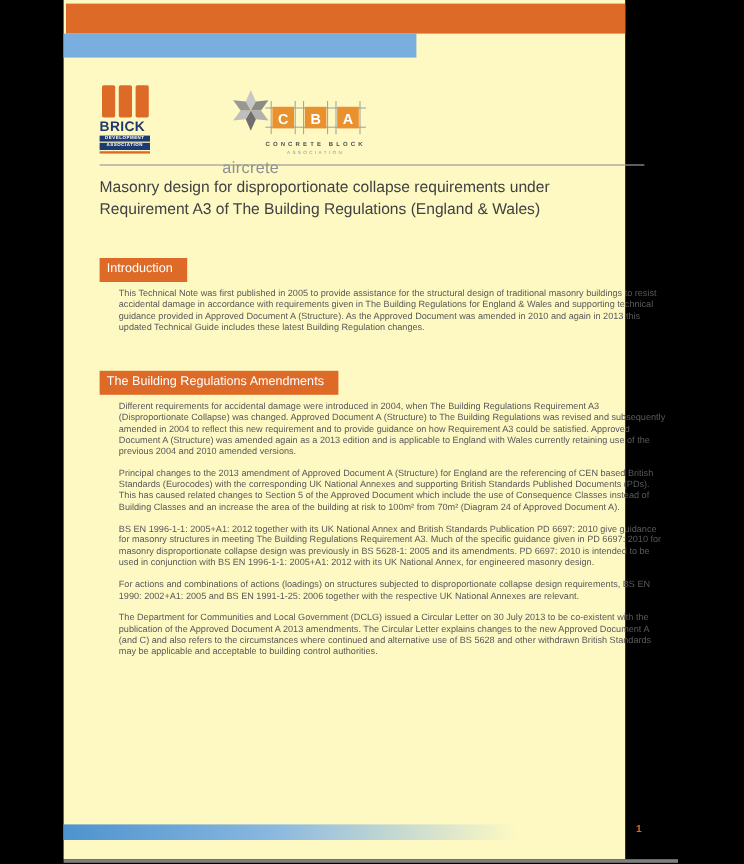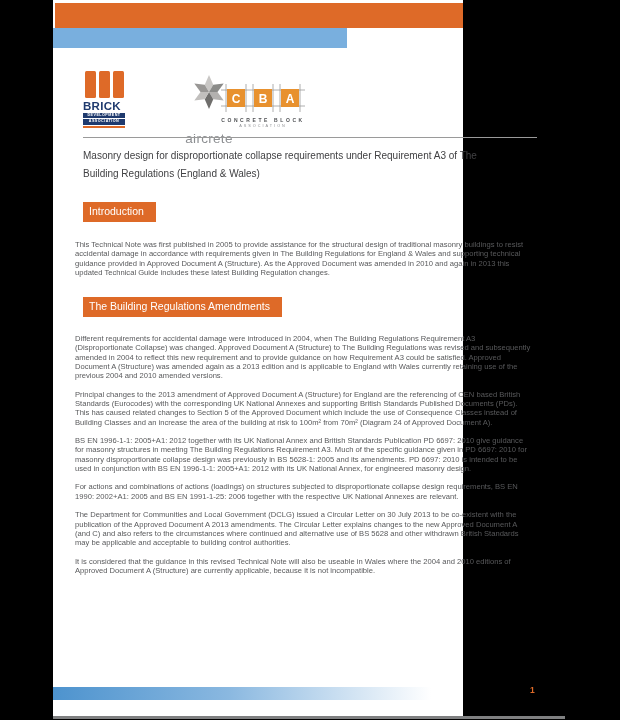--- a/index.html
+++ b/index.html
@@ -2,22 +2,22 @@
 <html><head>
 <meta charset="utf-8">
 <style>
   * { box-sizing: border-box; }
   html,body { margin:0; padding:0; }
   body {
     width:620px; height:720px; position:relative; background:#000;
     font-family:"Liberation Sans", sans-serif; overflow:hidden;
   }
   .page {
-    position:absolute; left:53px; top:0; width:410px; height:716px;
-    background:#ffffff;
+    position:absolute; left:53px; top:0; width:468px; height:716px;
+    background:#fef9c3;
   }
   .page-edge-bottom {
     position:absolute; left:53px; top:716px; width:512px; height:3px;
     background:#7f8081;
   }
   .bar-orange {
     position:absolute; top:3px; left:2px; right:0; height:25px;
     background:#DE6A28;
   }
   .bar-blue {
@@ -43,31 +43,31 @@
   .aircrete-name { color:#8D8F92; font-size:13.5px; margin-top:14px; letter-spacing:0.3px; }
 
   .cba-logo { position:absolute; left:160px; top:84px; width:100px; text-align:center; }
   .cba-line1 { font-size:5px; font-weight:bold; letter-spacing:2.6px; color:#4f5154; margin-top:1px; }
   .cba-line2 { font-size:3.8px; letter-spacing:2px; color:#8D8F92; margin-top:1px; }
 
   .rule { position:absolute; left:30px; top:137px; width:454px; height:1px; background:#9a9a9a; }
 
   .doc-title {
     position:absolute; left:30px; top:147px; width:400px;
-    font-size:10px; line-height:17.5px; color:#414143;
+    font-size:13px; line-height:17.5px; color:#414143;
   }
   .badge {
     position:absolute; left:30px; display:inline-block;
     background:#DE6A28; color:#ffffff; font-size:10.5px;
     padding:4px 12px 5px 6px; line-height:11px;
   }
-  .badge-intro { top:202px; }
-  .badge-amend { top:297px; }
+  .badge-intro { top:215px; }
+  .badge-amend { top:309px; }
 
-  .body-text { position:absolute; left:22px; width:457px; }
+  .body-text { position:absolute; left:46px; width:457px; }
   .body-text p {
     font-size:7.6px; line-height:9.35px; color:#58595B; margin:0 0 9px 0;
   }
   .intro-text { top:240px; }
   .amend-text { top:334px; }
 
   .footer-bar {
     position:absolute; left:0; top:687px; width:390px; height:13px;
     background:linear-gradient(to right, #4D93CE 0%, #8AB8E0 45%, rgba(255,255,255,0) 97%);
   }
@@ -140,21 +140,20 @@
   </div>
 
   <div class="badge badge-amend">The Building Regulations Amendments</div>
 
   <div class="body-text amend-text">
     <p>Different requirements for accidental damage were introduced in 2004, when The Building Regulations Requirement A3 (Disproportionate Collapse) was changed. Approved Document A (Structure) to The Building Regulations was revised and subsequently amended in 2004 to reflect this new requirement and to provide guidance on how Requirement A3 could be satisfied. Approved Document A (Structure) was amended again as a 2013 edition and is applicable to England with Wales currently retaining use of the previous 2004 and 2010 amended versions.</p>
     <p>Principal changes to the 2013 amendment of Approved Document A (Structure) for England are the referencing of CEN based British Standards (Eurocodes) with the corresponding UK National Annexes and supporting British Standards Published Documents (PDs). This has caused related changes to Section 5 of the Approved Document which include the use of Consequence Classes instead of Building Classes and an increase the area of the building at risk to 100m² from 70m² (Diagram 24 of Approved Document A).</p>
     <p>BS EN 1996-1-1: 2005+A1: 2012 together with its UK National Annex and British Standards Publication PD 6697: 2010 give guidance for masonry structures in meeting The Building Regulations Requirement A3. Much of the specific guidance given in PD 6697: 2010 for masonry disproportionate collapse design was previously in BS 5628-1: 2005 and its amendments. PD 6697: 2010 is intended to be used in conjunction with BS EN 1996-1-1: 2005+A1: 2012 with its UK National Annex, for engineered masonry design.</p>
     <p>For actions and combinations of actions (loadings) on structures subjected to disproportionate collapse design requirements, BS EN 1990: 2002+A1: 2005 and BS EN 1991-1-25: 2006 together with the respective UK National Annexes are relevant.</p>
     <p>The Department for Communities and Local Government (DCLG) issued a Circular Letter on 30 July 2013 to be co-existent with the publication of the Approved Document A 2013 amendments. The Circular Letter explains changes to the new Approved Document A (and C) and also refers to the circumstances where continued and alternative use of BS 5628 and other withdrawn British Standards may be applicable and acceptable to building control authorities.</p>
-    <p>It is considered that the guidance in this revised Technical Note will also be useable in Wales where the 2004 and 2010 editions of Approved Document A (Structure) are currently applicable, because it is not incompatible.</p>
   </div>
 
   <div class="footer-bar"></div>
   <div class="page-num">1</div>
 
 </div>
 
 <div class="page-edge-bottom"></div>
 
 </body></html>

